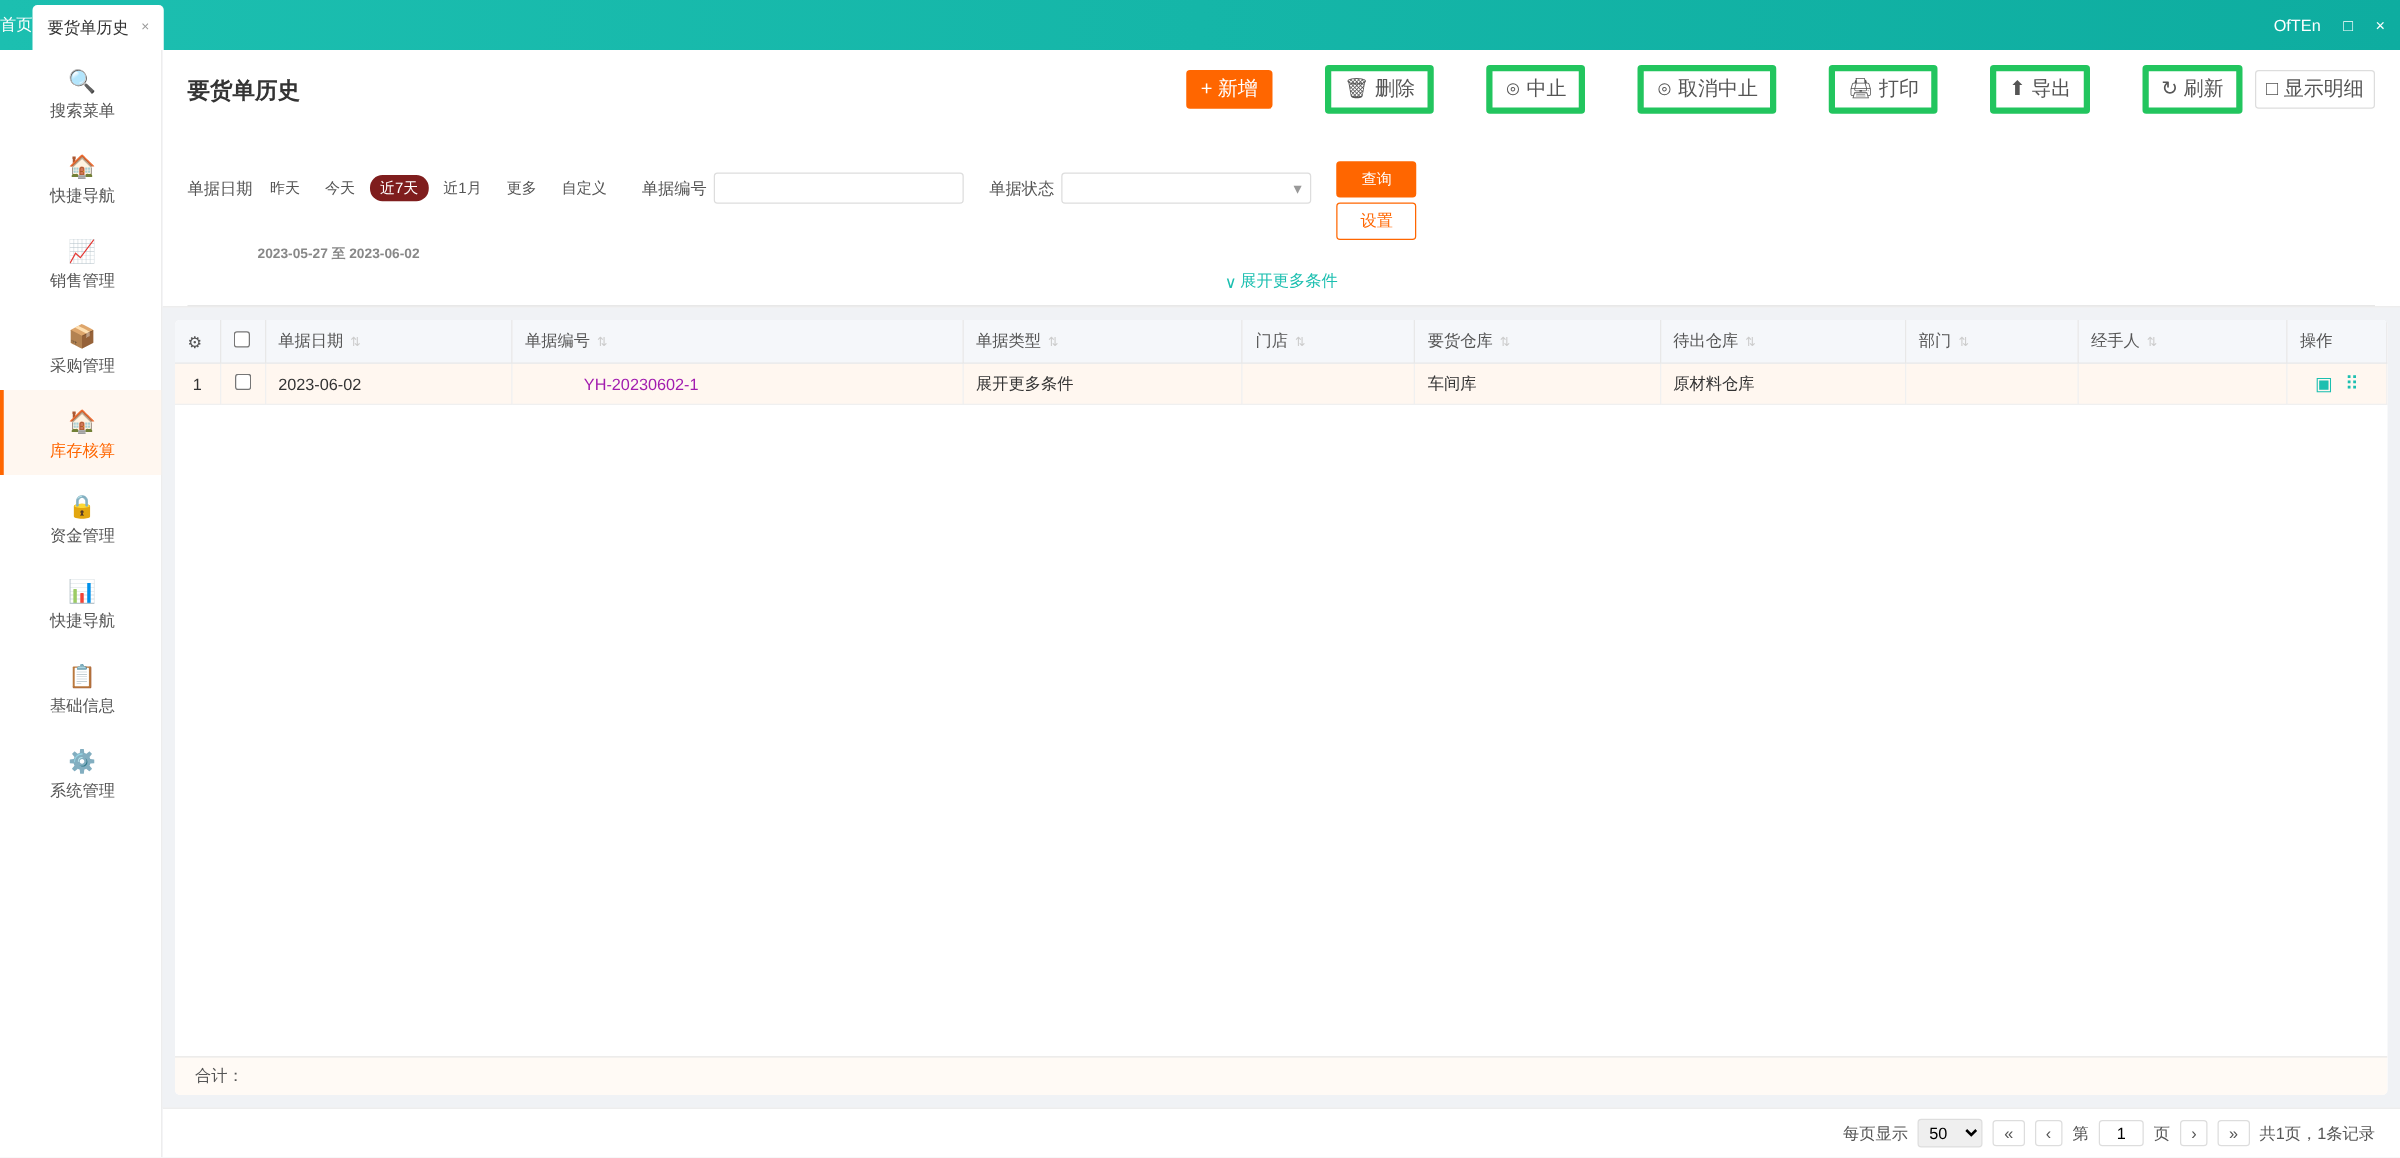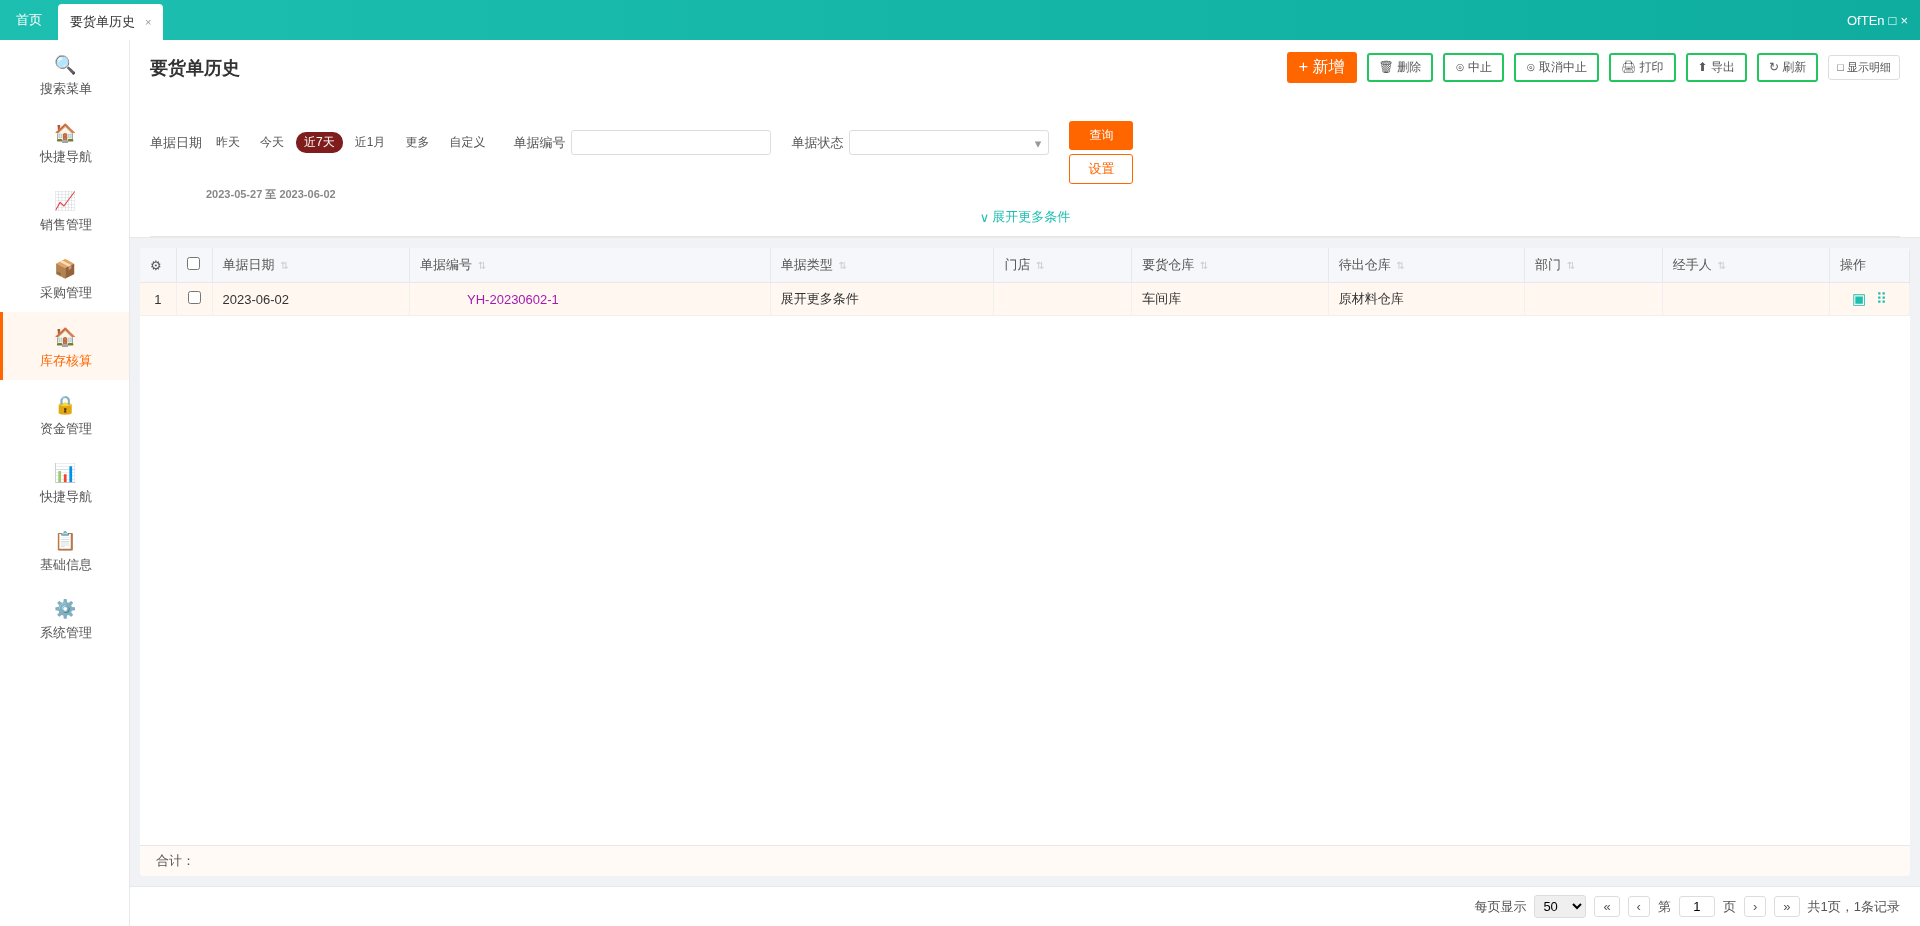--- a/index.html
+++ b/index.html
@@ -9,21 +9,21 @@
     .top-bar {
       height: 40px;
       background: linear-gradient(90deg, #1cbfb0 0%, #0eada0 100%);
       display: flex;
       align-items: center;
       padding: 0 0 0 0;
       flex-shrink: 0;
     }
     .tab-home {
       height: 40px;
-      padding: 0 16px;
+      padding: 0 0;
       display: flex;
       align-items: center;
       color: #fff;
       font-size: 13px;
       cursor: pointer;
     }
     .tab-active {
       background: #fff;
       color: #333;
       border-radius: 4px 4px 0 0;
@@ -37,21 +37,21 @@
     .tab-close {
       font-size: 11px;
       color: #999;
       cursor: pointer;
       margin-left: 4px;
     }
     .top-right {
       margin-left: auto;
       display: flex;
       align-items: center;
-      gap: 4px;
+      gap: 18px;
       padding-right: 12px;
       color: #fff;
       font-size: 13px;
     }
     .top-right span { cursor: pointer; }
 
     
     .main-layout {
       display: flex;
       flex: 1;
@@ -122,29 +122,30 @@
       background: #f60;
       color: #fff;
       border: none;
       padding: 5px 12px;
       border-radius: 3px;
       cursor: pointer;
       font-size: 16px;
     }
     .btn-toolbar {
       background: transparent;
-      border: 2px solid #22c55e;
+      border: 5px solid #22c55e;
       padding: 4px 10px;
       border-radius: 3px;
       cursor: pointer;
-      font-size: 12px;
+      font-size: 16px;
       color: #555;
       display: flex;
       align-items: center;
       gap: 3px;
+      margin-left: 32px;
     }
 
     
     .filter-area {
       background: #fff;
       padding: 10px 20px;
       border-bottom: 1px solid #e8e8e8;
     }
     .filter-row {
       display: flex;
@@ -349,21 +350,21 @@
     }
     .checkbox-cell { text-align: center; }
     input[type="checkbox"] { cursor: pointer; }
 
     .display-detail-btn {
       border: 1px solid #ddd;
       background: #fff;
       padding: 4px 8px;
       border-radius: 3px;
       cursor: pointer;
-      font-size: 11px;
+      font-size: 16px;
       color: #555;
     }
   </style>
 </head>
 <body>
 
 <div class="top-bar">
   <div class="tab-home">首页</div>
   <div class="tab-active">
     <span>要货单历史</span>

